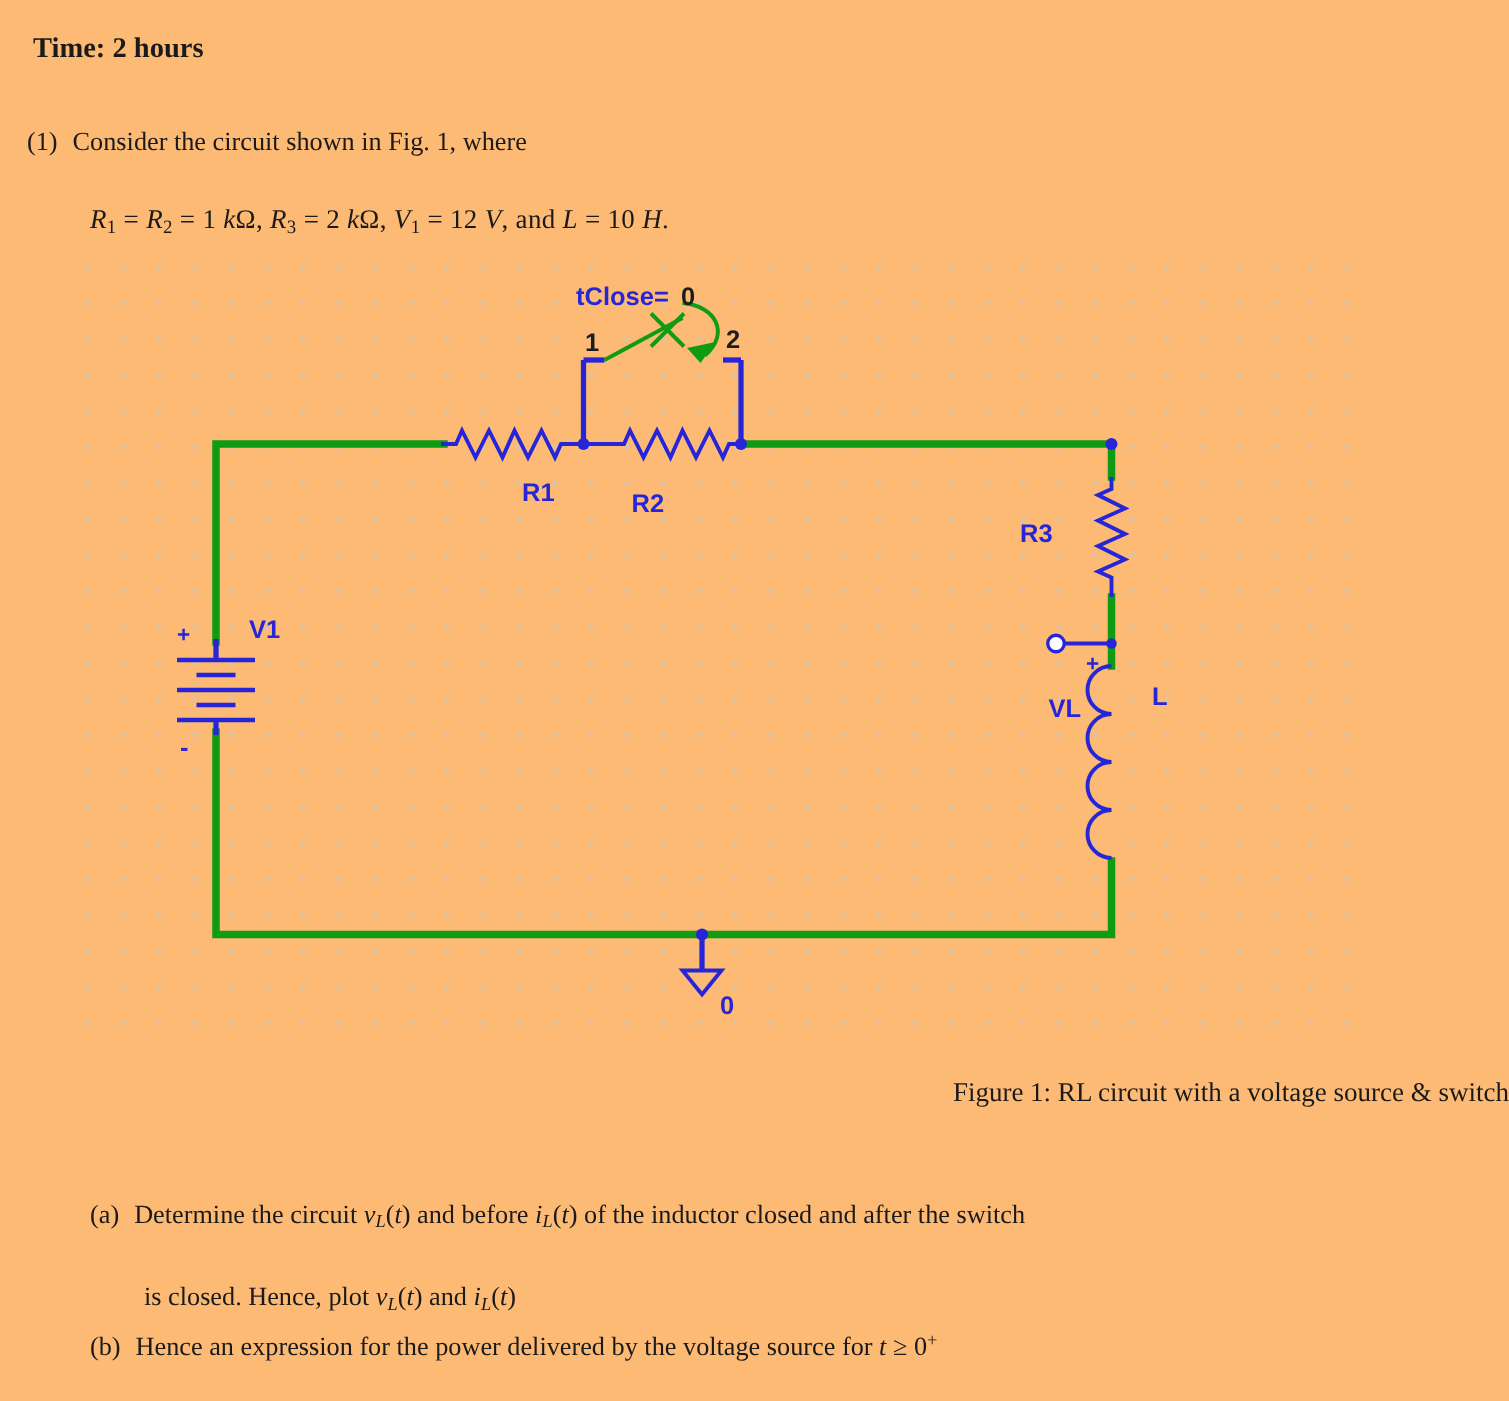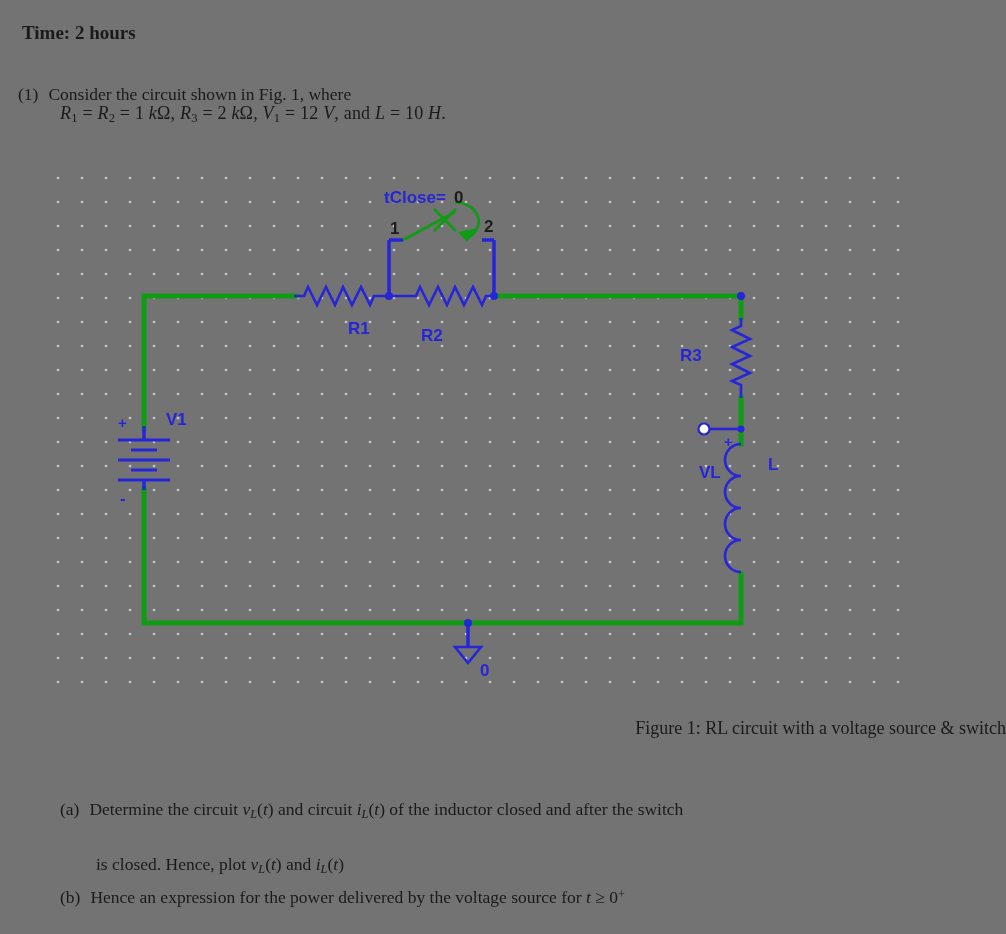--- a/index.html
+++ b/index.html
@@ -1,33 +1,33 @@
 <!DOCTYPE html>
 <html style="--wire-green: #0f9b13; --component-blue: #2626d8; --grid-dot: #c7c7cb; --node-label: #1c1c1c;"><head>
 <meta charset="utf-8">
 <style>
   html,body{margin:0;padding:0;background:#ffffff;}
   .page{
     position:relative;
     width:1006px;
     height:934px;
-    background:#737373;
+    background:#fdba74;
     font-family:"Liberation Serif","DejaVu Serif",serif;
     color:#1a1a1a;
     overflow:hidden;
   }
   .abs{position:absolute;}
   .header-line{
     left:22px; top:22px;
     font-size:19px;
     font-weight:bold;
   }
   .q1-line{ left:18px; top:84px; font-size:17.5px;text-align:center; }
   .qnum{ margin-right:10px; }
-  .given-line{ left:60px; top:103px; font-size:18px; letter-spacing:0.2px; }
+  .given-line{ left:60px; top:136px; font-size:18px; letter-spacing:0.2px; }
   .figure-wrap{ left:56px; top:176px; width:860px; height:520px; }
   .caption{ left:0; top:718px; width:1006px; text-align:right; font-size:18px; }
   .part-line{ font-size:17.5px; }
   .part-a1{ left:60px; top:799px; }
   .part-a2{ left:96px; top:854px; }
   .part-b{ left:60px; top:886px; }
   .pnum{ margin-right:10px; }
 
   
   .i{ font-style:italic; }
@@ -149,21 +149,21 @@
         <line class="comp-leg" x1="412" y1="447" x2="412" y2="471"></line>
         <path class="comp" d="M 399,471 L 425,471 L 412,487 Z"></path>
         <text class="lbl" x="424" y="500">0</text>
       </g>
     </svg>
   </div>
 
   <div class="abs caption">Figure 1: RL circuit with a voltage source &amp; switch</div>
 
   <div class="abs part-line part-a1">
-    <span class="pnum">(a)</span><span><span>Determine the circuit </span><span class="i">v</span><span class="isub">L</span><span>(</span><span class="i">t</span><span>) and circuit </span><span class="i">i</span><span class="isub">L</span><span>(</span><span class="i">t</span><span>) of the inductor closed and after the switch</span></span>
+    <span class="pnum">(a)</span><span><span>Determine the circuit </span><span class="i">v</span><span class="isub">L</span><span>(</span><span class="i">t</span><span>) and before </span><span class="i">i</span><span class="isub">L</span><span>(</span><span class="i">t</span><span>) of the inductor closed and after the switch</span></span>
   </div>
   <div class="abs part-line part-a2"><span>is closed. Hence, plot </span><span class="i">v</span><span class="isub">L</span><span>(</span><span class="i">t</span><span>) and </span><span class="i">i</span><span class="isub">L</span><span>(</span><span class="i">t</span><span>)</span></div>
 
   <div class="abs part-line part-b">
     <span class="pnum">(b)</span><span><span>Hence an expression for the power delivered by the voltage source for </span><span class="i">t</span><span> ≥ 0</span><span class="sup">+</span></span>
   </div>
 
 </div>
 
 </body></html>

